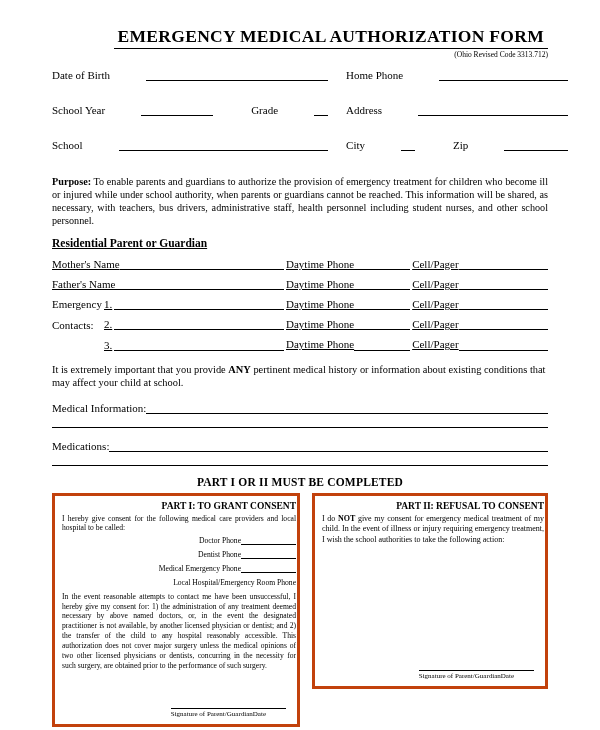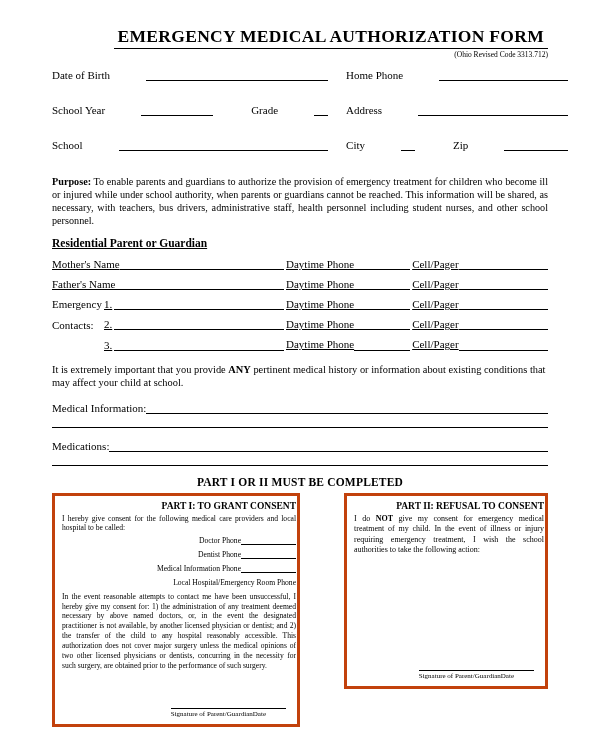--- a/index.html
+++ b/index.html
@@ -43,21 +43,21 @@
 
   .note { font-size:10.4px; line-height:1.3; margin-top:4px; }
   .mrow { display:flex; align-items:flex-end; font-size:11px; margin-top:12px; }
   .fullline { border-bottom:1px solid #000; height:14px; }
 
   .banner { text-align:center; font-weight:bold; font-size:11.5px; margin-top:10px; letter-spacing:.2px; }
 
   .boxes { display:flex; margin-top:5px; gap:12px; align-items:flex-start; }
   .box { border:3px solid #c2410c; display:flex; flex-direction:column; padding:5px 1px 6px 7px;align-items:flex-end; }
   .box-l { flex:0 0 248px; height:234px; }
-  .box-r { flex:1; height:196px;margin-left:32px; }
+  .box-r { flex:1; height:196px; }
   .box-heading { font-size:9.5px; font-weight:bold; margin-bottom:3px; white-space:nowrap; }
   .box-intro { font-size:7.6px; line-height:1.25; text-align:justify; margin-bottom:3px; }
   .brow { font-size:7.6px; margin-bottom:5px; }
   .blbl { white-space:nowrap; font-size:7.6px; }
   .bblank { flex:1; border-bottom:1px solid #000; height:8px; }
   .bw55 { flex:0 0 55px; border-bottom:1px solid #000; height:8px; }
   .box-body { font-size:7.6px; line-height:1.3; text-align:justify; }
   .sig { margin-top:auto; padding-top:4px; }
   .sig-line { border-bottom:1px solid #000; height:8px; margin-right:10px; }
   .sig-labels { display:flex; justify-content:space-between; font-size:7px; padding:1px 30px 0 0; }
@@ -206,21 +206,21 @@
         <span class="blbl gap-l">Phone</span>
         <span class="bw55"></span>
       </div>
       <div class="brow">
         <span class="blbl">Dentist</span>
         <span class="bblank"></span>
         <span class="blbl gap-l">Phone</span>
         <span class="bw55"></span>
       </div>
       <div class="brow">
-        <span class="blbl">Medical Information</span>
+        <span class="blbl">Medical Emergency</span>
         <span class="bblank"></span>
         <span class="blbl gap-l">Phone</span>
         <span class="bw55"></span>
       </div>
       <div class="brow">
         <span class="blbl">Local Hospital/Emergency Room Phone</span>
         <span class="bblank"></span>
       </div>
       <p class="box-body">In the event reasonable attempts to contact me have been unsuccessful, I hereby give my consent for:  1)  the administration of any treatment deemed necessary by above named doctors, or, in the event the designated practitioner is not available, by another licensed physician or dentist; and 2) the transfer of the child to any hospital reasonably accessible.  This authorization does not cover major surgery unless the medical opinions of two other licensed physicians or dentists, concurring in the necessity for such surgery, are obtained prior to the performance of such surgery.</p>
       <div class="sig">

